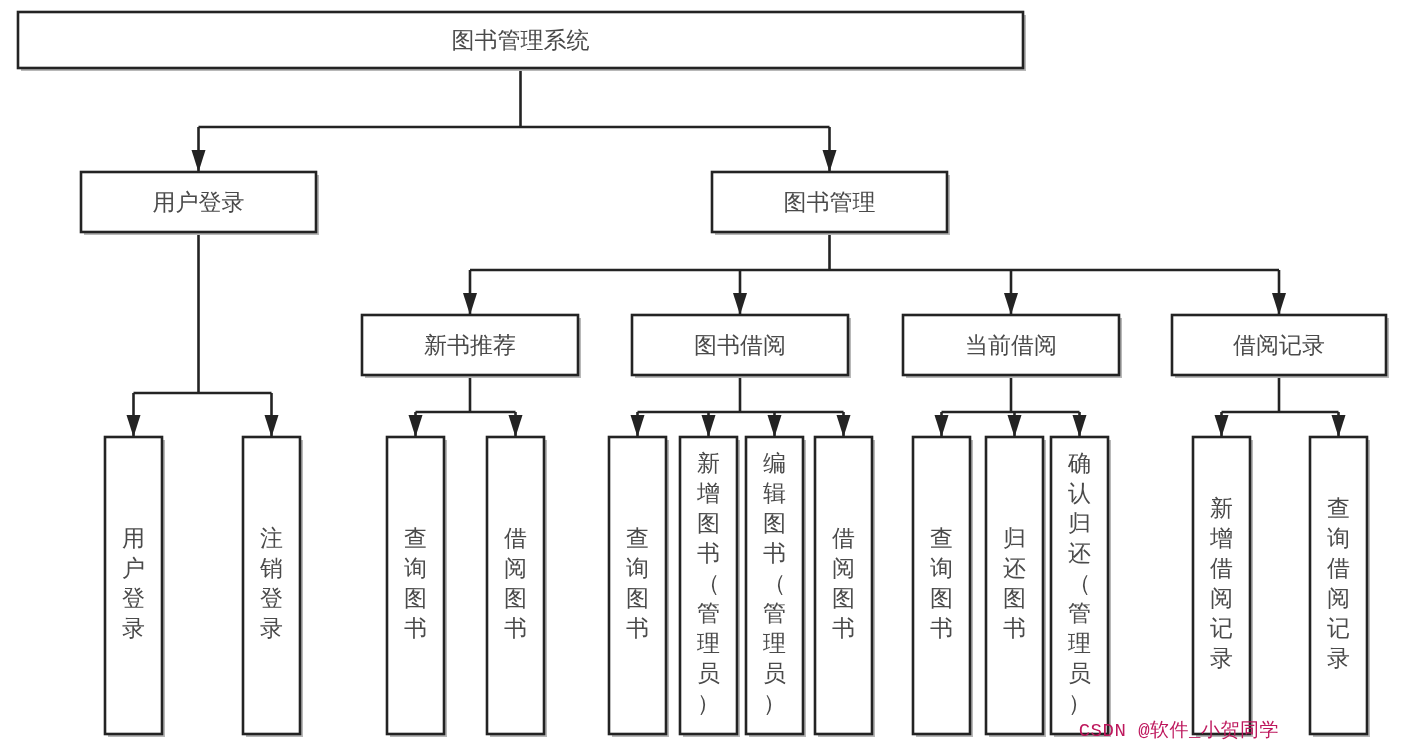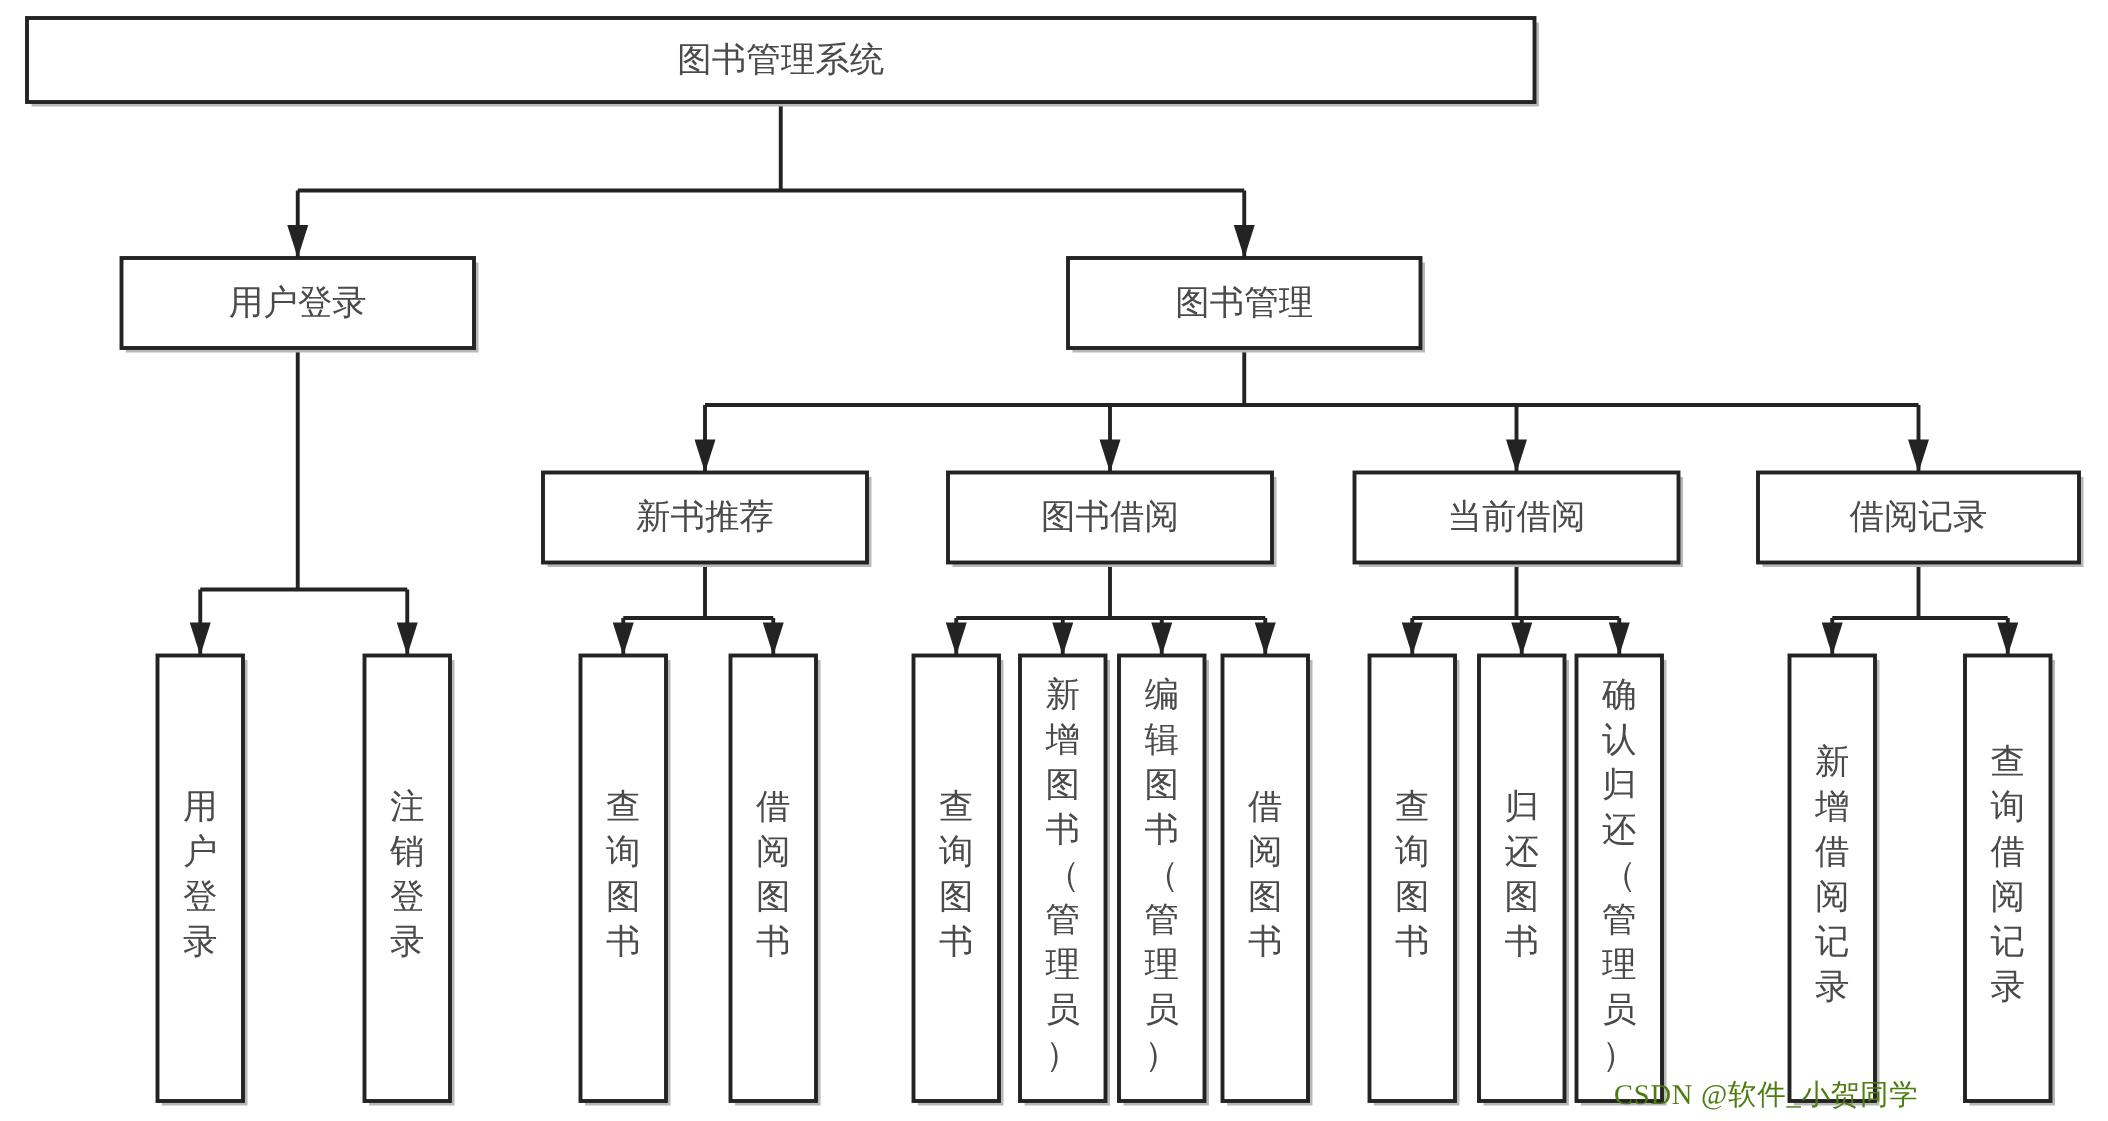--- a/index.html
+++ b/index.html
@@ -16,22 +16,22 @@
   .node-label{
     fill:#4a4a4a;font-family:"DejaVu Sans","Liberation Sans",sans-serif;
     font-size:23px;text-anchor:middle;dominant-baseline:middle;
   }
   .leaf-label{
     fill:#4a4a4a;font-family:"DejaVu Sans","Liberation Sans",sans-serif;
     font-size:23px;text-anchor:middle;
   }
   .watermark{
     position:absolute;right:6px;bottom:4px;
-    font-family:Liberation Serif, serif;
-    font-size:19px;color:#4d7c0f;letter-spacing:0.5px;white-space:nowrap;
+    font-family:Liberation Mono, monospace;
+    font-size:19px;color:#be185d;letter-spacing:0.5px;white-space:nowrap;
     pointer-events:none;user-select:none;
   }
 </style>
 </head>
 <body>
 
 <div id="stage">
   <svg id="diagram" viewBox="0 0 1405 747" xmlns="http://www.w3.org/2000/svg">
     <g id="edges-layer">
         <g>

